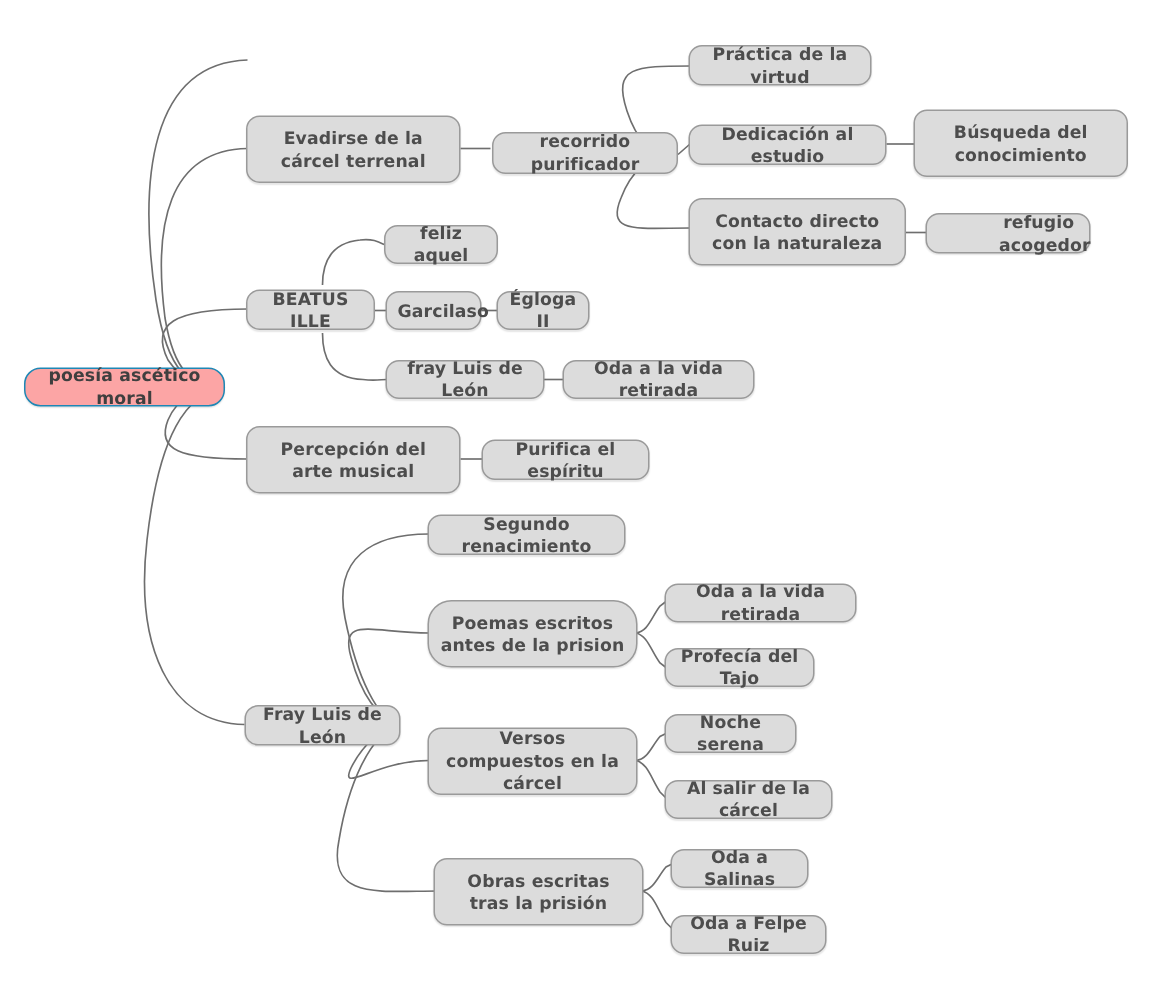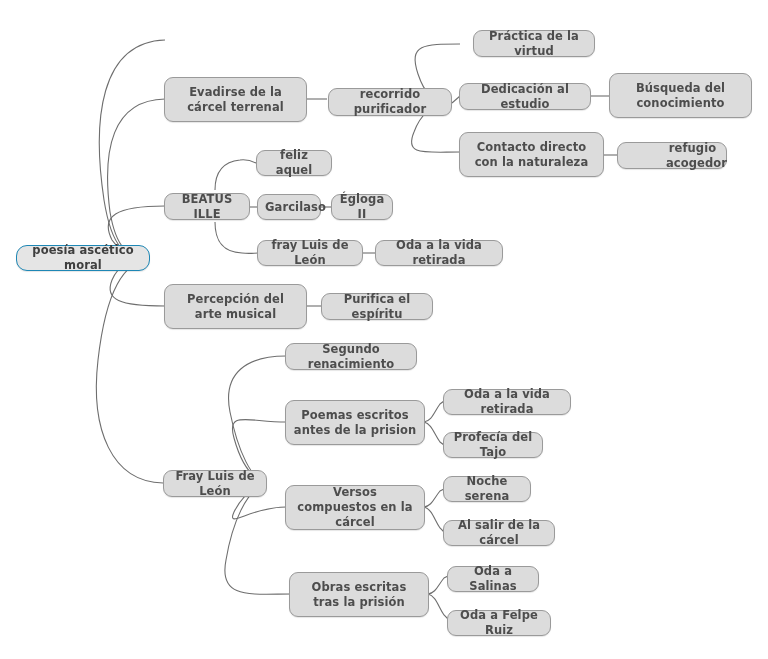--- a/index.html
+++ b/index.html
@@ -38,21 +38,21 @@
     background: #dcdcdc;
     color: #4d4d4d;
     font-weight: bold;
     font-size: 11.5px;
     line-height: 15px;
     letter-spacing: 0.1px;
     padding: 2px 7px;
     box-shadow: 0 1px 1px rgba(0,0,0,0.10);
   }
   .node.root {
-    background: #e5e5e5;
+    background: #fca5a5;
     border: 1px solid #1e87b5;
     color: #3f3f3f;
     border-radius: 11px;
   }
   .node-label {
     display: block;
     width: 100%;
   }
 </style>
 </head>
@@ -111,21 +111,21 @@
 
 
   <div class="node" style="left:164px; top:77px; width:143px; height:45px;align-items:center;">
     <span class="node-label">Evadirse de la cárcel terrenal</span>
   </div>
 
   <div class="node" style="left:328px; top:88px; width:124px; height:28px;">
     <span class="node-label">recorrido purificador</span>
   </div>
 
-  <div class="node" style="left:459px; top:30px; width:122px; height:27px;margin-left:14px;">
+  <div class="node" style="left:459px; top:30px; width:122px; height:27px;">
     <span class="node-label">Práctica de la virtud</span>
   </div>
 
   <div class="node" style="left:459px; top:83px; width:132px; height:27px;">
     <span class="node-label">Dedicación al estudio</span>
   </div>
 
   <div class="node" style="left:609px; top:73px; width:143px; height:45px;">
     <span class="node-label">Búsqueda del conocimiento</span>
   </div>
@@ -171,21 +171,21 @@
   </div>
 
   <div class="node" style="left:163px; top:470px; width:104px; height:27px;">
     <span class="node-label">Fray Luis de León</span>
   </div>
 
   <div class="node" style="left:285px; top:343px; width:132px; height:27px;">
     <span class="node-label">Segundo renacimiento</span>
   </div>
 
-  <div class="node" style="left:285px; top:400px; width:140px; height:45px;">
+  <div class="node" style="left:285px; top:400px; width:140px; height:45px;border-radius:16px;">
     <span class="node-label">Poemas escritos antes de la prision</span>
   </div>
 
   <div class="node" style="left:443px; top:389px; width:128px; height:26px;">
     <span class="node-label">Oda a la vida retirada</span>
   </div>
 
   <div class="node" style="left:443px; top:432px; width:100px; height:26px;">
     <span class="node-label">Profecía del Tajo</span>
   </div>

